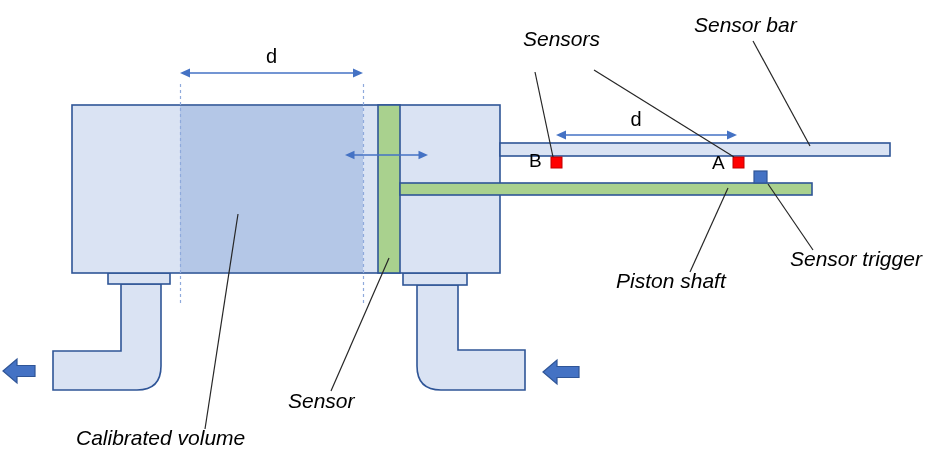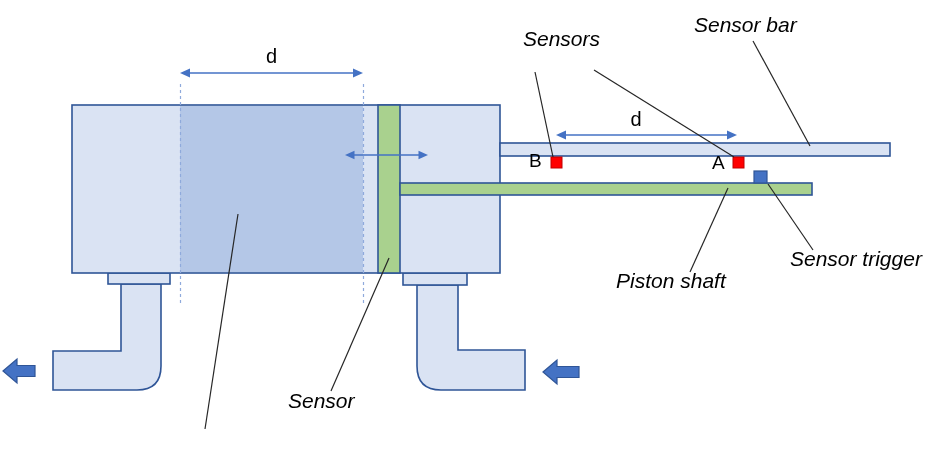--- a/index.html
+++ b/index.html
@@ -92,13 +92,14 @@
 
   <span class="lbl" style="left:694px;top:13px;text-align:right;">Sensor bar</span>
   <span class="lbl" style="left:523px;top:27px;">Sensors</span>
   <span class="dimlbl" style="left:180px;top:45px;width:183px;">d</span>
   <span class="dimlbl" style="left:556px;top:108px;width:160px;">d</span>
   <span class="mark" style="left:529px;top:151px;">B</span>
   <span class="mark" style="left:712px;top:153px;">A</span>
   <span class="lbl" style="left:616px;top:269px;">Piston shaft</span>
   <span class="lbl" style="left:790px;top:247px;">Sensor trigger</span>
   <span class="lbl" style="left:288px;top:389px;">Sensor</span>
+  <span class="lbl" style="left:76px;top:426px;">Calibrated volume</span>
 </div>
 
 </body></html>

